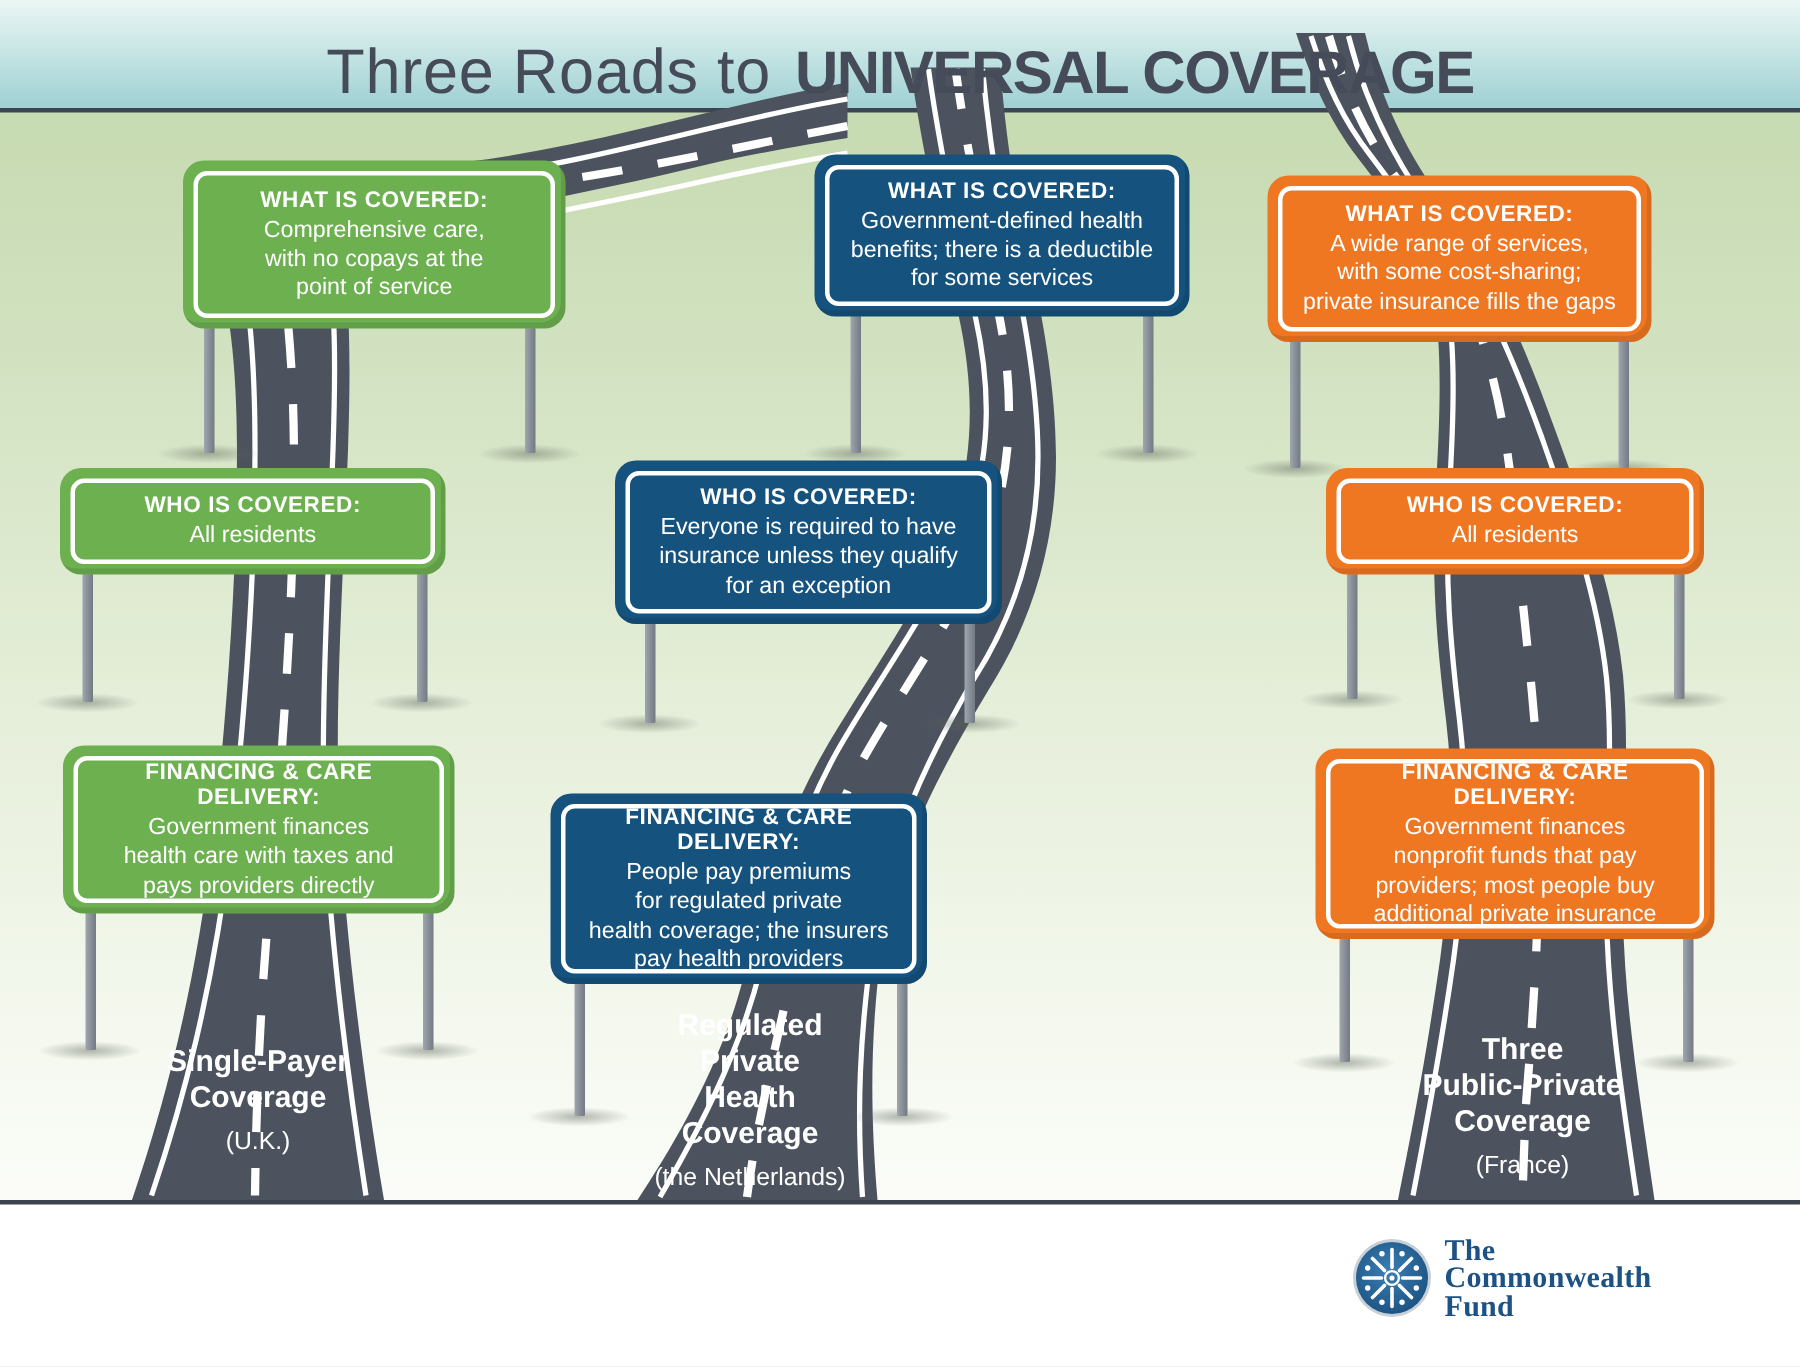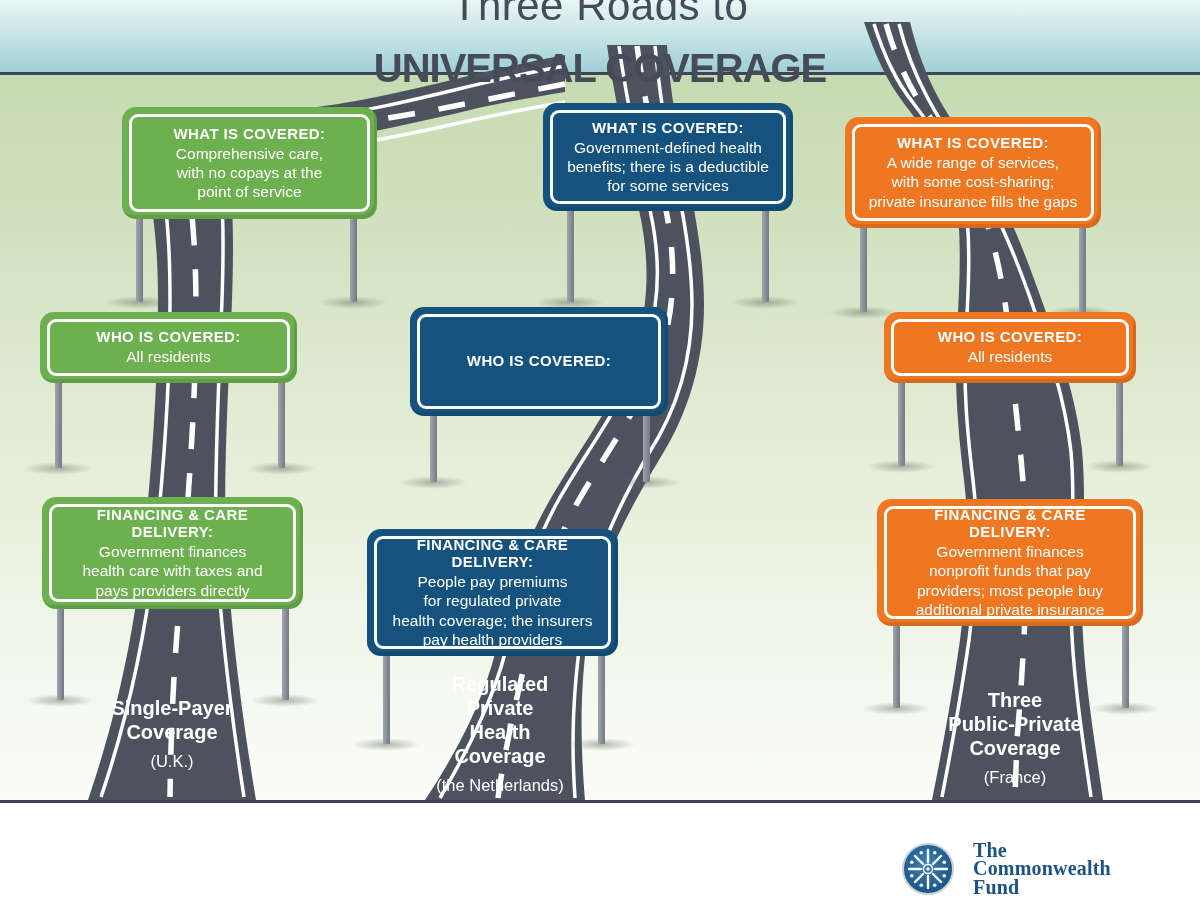--- a/index.html
+++ b/index.html
@@ -14,22 +14,22 @@
   }
   .titlebar-bg{
     position:absolute;left:0;top:0;width:1200px;height:72px;z-index:1;
     background:linear-gradient(180deg,#eaf6f4 0%,#c9e6e5 45%,#9fd0d4 100%);
     border-bottom:3px solid #3e4552;
   }
   .roads-svg{position:absolute;left:0;top:0;z-index:2;}
   
   .title-row{
     position:absolute;left:0;top:0;width:1200px;height:72px;z-index:4;
-    display:flex;justify-content:center;align-items:center;gap:16px;
-    padding-top:1px;box-sizing:border-box;color:#454b58;flex-direction:column;
+    display:flex;justify-content:center;align-items:flex-end;gap:16px;
+    padding-top:1px;box-sizing:border-box;color:#454b58;
   }
   .title-prefix{font-size:42px;font-weight:400;letter-spacing:0.5px;}
   .title-main{font-size:40px;font-weight:800;letter-spacing:-1px;}
   
   .post{
     position:absolute;width:7px;z-index:3;border-radius:3px 3px 1px 1px;
     background:linear-gradient(90deg,#a0a6ae 0%,#878d96 55%,#747a84 100%);
   }
   .post-shadow{
     position:absolute;width:70px;height:13px;z-index:2;border-radius:50%;
@@ -53,21 +53,21 @@
   .road-label .country{font-size:16.5px;font-weight:400;margin-top:8px;}
   
   .footer{
     position:absolute;left:0;top:800px;width:1200px;height:111px;z-index:4;
     background:#ffffff;border-top:3px solid #3c434f;box-sizing:border-box;
   }
   .source{
     position:absolute;left:90px;top:32px;font-size:15.5px;color:#555a61;line-height:1.45;
   }
   .source .italic{font-style:italic;}
-  .logo{position:absolute;left:901px;top:38px;display:flex;align-items:flex-end;gap:18px;}
+  .logo{position:absolute;left:901px;top:22px;display:flex;align-items:flex-start;gap:8px;}
   .logo-text{
     font-family:"Liberation Serif",serif;font-weight:700;color:#1c5284;
     font-size:20px;line-height:0.92;letter-spacing:0.2px;
   }
 </style>
 </head>
 <body>
 
 <div class="canvas">
 
@@ -198,20 +198,23 @@
     <div class="sign-inner">
       <div class="sign-heading">WHAT IS COVERED:</div>
       <div class="sign-body">Government-defined health
 benefits; there is a deductible
 for some services</div>
     </div>
   </div>
   <div class="sign" style="left: 410px; top: 307px; width: 258px; height: 109px; background-color: rgb(21, 82, 126);">
     <div class="sign-inner">
       <div class="sign-heading">WHO IS COVERED:</div>
+      <div class="sign-body">Everyone is required to have
+insurance unless they qualify
+for an exception</div>
     </div>
   </div>
   <div class="sign" style="left: 367px; top: 529px; width: 251px; height: 127px; background-color: rgb(21, 82, 126);">
     <div class="sign-inner">
       <div class="sign-heading">FINANCING &amp; CARE DELIVERY:</div>
       <div class="sign-body">People pay premiums
 for regulated private
 health coverage; the insurers
 pay health providers</div>
     </div>

